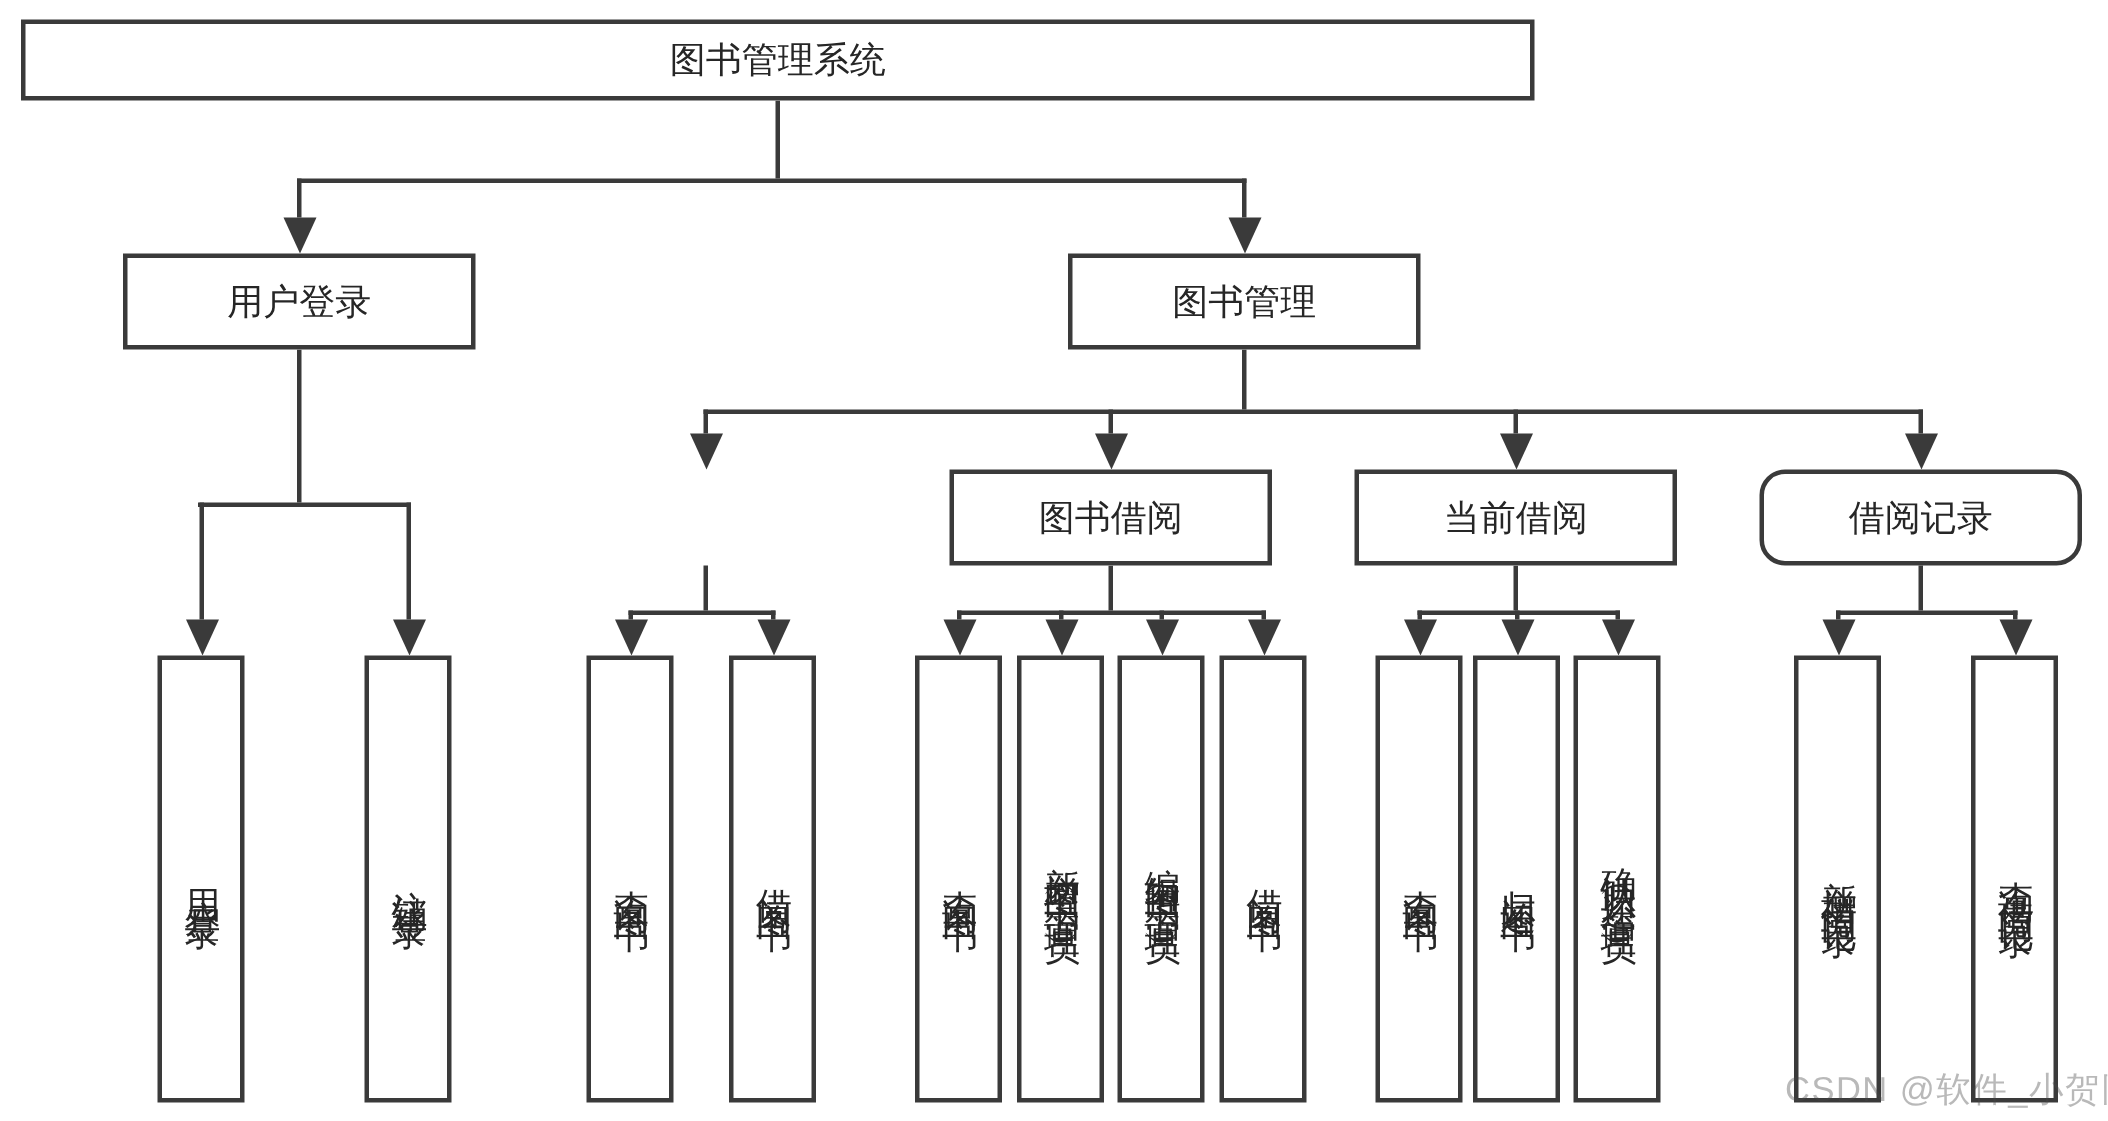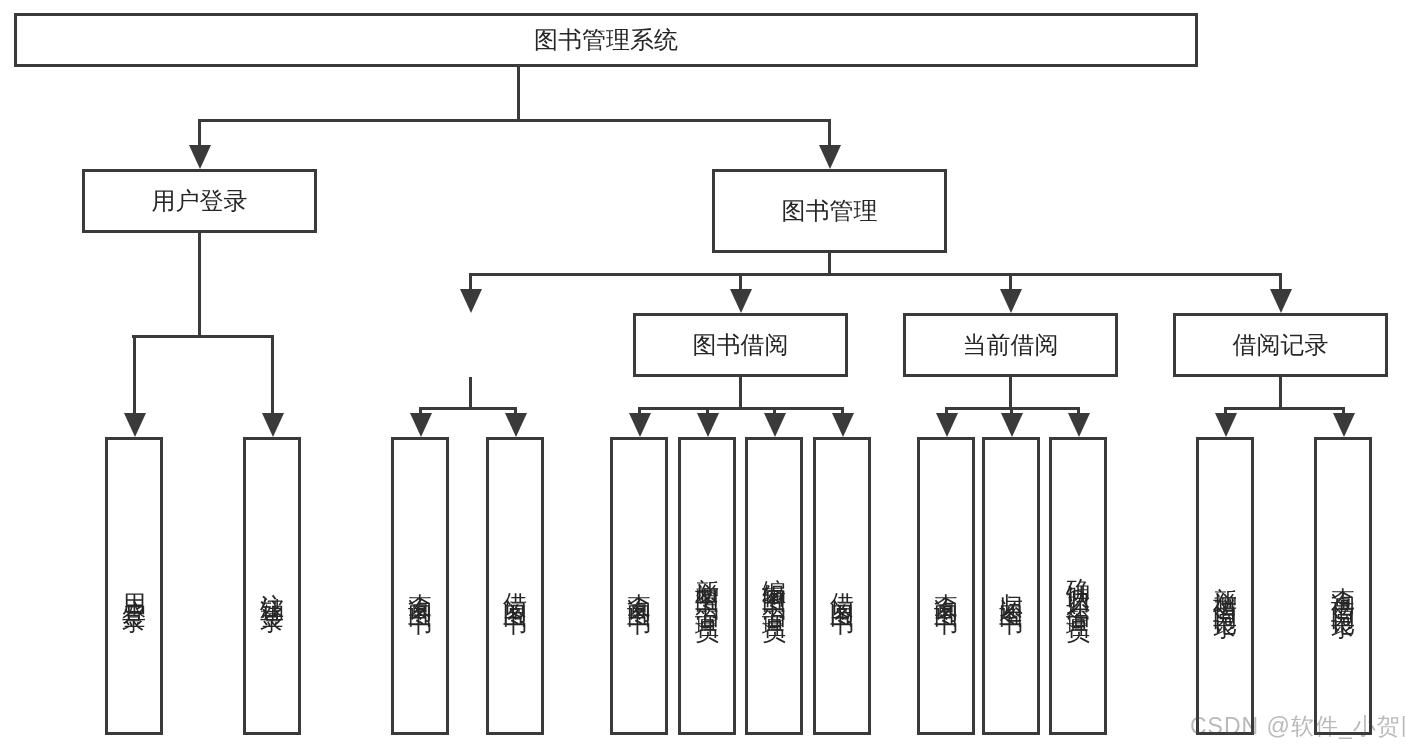--- a/index.html
+++ b/index.html
@@ -55,28 +55,28 @@
     letter-spacing:1px;
     white-space:nowrap;
     z-index:6;
   }
 </style>
 </head>
 <body>
 
 <div class="canvas">
 
-  <div class="box" style="left:14px;top:13px;width:1184px;height:54px;">图书管理系统</div>
+  <div class="box" style="left:14px;top:13px;width:1009px;height:54px;">图书管理系统</div>
 
   <div class="box" style="left:82px;top:169px;width:235px;height:64px;">用户登录</div>
-  <div class="box" style="left:712px;top:169px;width:235px;height:84px;">图书管理</div>
+  <div class="box" style="left:712px;top:169px;width:235px;height:64px;">图书管理</div>
 
   <div class="box" style="left:903px;top:313px;width:215px;height:64px;">当前借阅</div>
   <div class="box" style="left:633px;top:313px;width:215px;height:64px;">图书借阅</div>
-  <div class="box" style="left:1173px;top:313px;width:215px;height:64px;">借阅记录</div>
+  <div class="box" style="left:1173px;top:313px;width:215px;height:64px;border-radius:17px;">借阅记录</div>
 
   <div class="box vbox" style="left:105px;top:437px;width:58px;height:298px;">用户登录</div>
   <div class="box vbox" style="left:243px;top:437px;width:58px;height:298px;">注销登录</div>
 
   <div class="box vbox" style="left:391px;top:437px;width:58px;height:298px;">查询图书</div>
   <div class="box vbox" style="left:486px;top:437px;width:58px;height:298px;">借阅图书</div>
 
   <div class="box vbox" style="left:610px;top:437px;width:58px;height:298px;">查询图书</div>
   <div class="box vbox" style="left:678px;top:437px;width:58px;height:298px;">新增图书（管理员）</div>
   <div class="box vbox" style="left:745px;top:437px;width:58px;height:298px;">编辑图书（管理员）</div>

